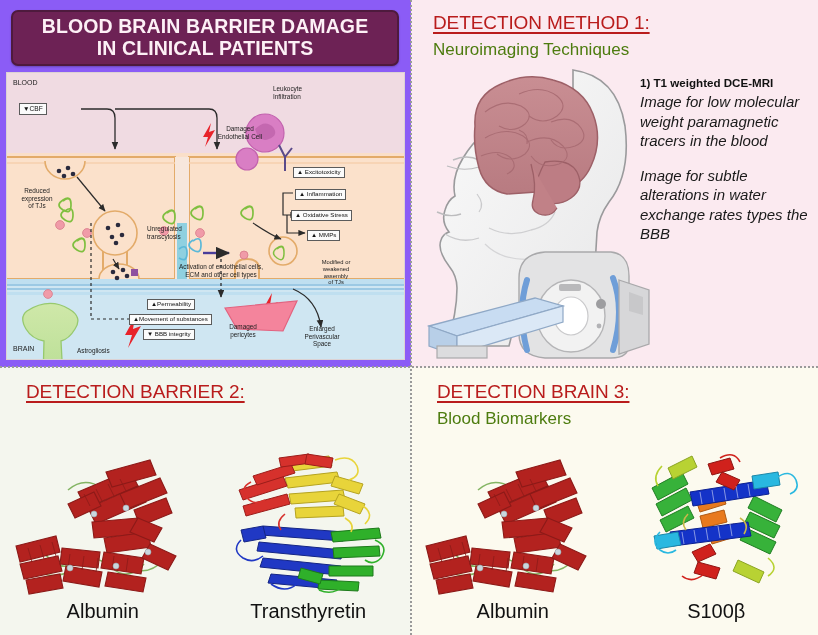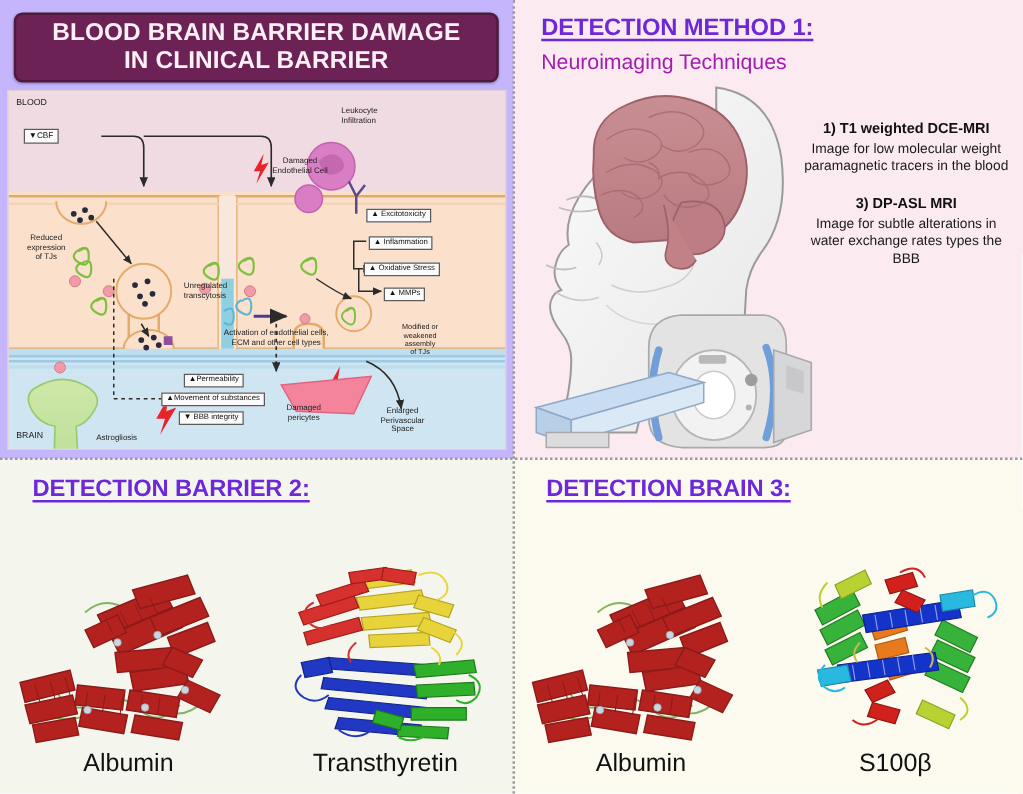--- a/index.html
+++ b/index.html
@@ -25,21 +25,21 @@
   .divider-v {
     top: 0; bottom: 0; left: 410px; width: 0;
     border-left: 2px dotted #9a9a9a;
   }
   .divider-h {
     left: 0; right: 0; top: 366px; height: 0;
     border-top: 2px dotted #9a9a9a;
   }
 
   
-  #panel-bbb { background: #c4b5fd; }
+  #panel-bbb { background: #8b5cf6; }
   .title-banner {
     position: absolute; left: 11px; top: 10px;
     width: 388px; height: 56px;
     background: #6d2255;
     border: 2px solid #4e1a3d;
     border-radius: 7px;
     display: flex; align-items: center; justify-content: center;
     text-align: center;
     box-shadow: 0 1px 2px rgba(0,0,0,.25);
   }
@@ -71,33 +71,33 @@
   .bm-box {
     position:absolute; left:272px; top:90px; width:110px; height:82px;
     background:#f7e4f0; border:1px solid #e8cde0;
   }
   svg.diagram-svg { position:absolute; left:0; top:0; width:399px; height:288px; }
 
   
   #panel-neuro { background: #fbeaf0; }
   .head-block { position: absolute; }
   .h-main {
-    font-size: 19px; font-weight: bold; color: #6d28d9;
+    font-size: 19px; font-weight: normal; color: #b91c1c;
     text-decoration: underline; text-underline-offset: 2.5px;
     text-decoration-thickness: 2.2px;
     letter-spacing: -.1px;
   }
-  .h-sub { font-size: 17px; color: #a21caf; margin-top: 6px; }
-  .num-list { position: absolute; right: 8px; top: 96px; width: 170px; text-align: center; }
+  .h-sub { font-size: 17px; color: #4d7c0f; margin-top: 6px; }
+  .num-list { position: absolute; right: 8px; top: 76px; width: 170px; }
   .num-item { margin-bottom: 15px; }
   .num-item .ni-t {
     font-size: 11.6px; font-weight: bold; color: #111; line-height: 1.22;
   }
   .num-item .ni-d {
-    font-size: 11px; color: #1a1a1a; line-height: 1.30; margin-top: 2px;
+    font-size: 15px; color: #1a1a1a; line-height: 1.30; margin-top: 2px; font-style: italic;
   }
   svg.mri-svg { position:absolute; left:12px; top:64px; width:240px; height:296px; }
 
   
   #panel-csf   { background: #f4f6ee; }
   #panel-blood { background: #fcfaef; }
   .bio-head { position: absolute; left: 26px; top: 14px; }
   .bio-grid {
     position: absolute; left: 0; right: 0; top: 74px; bottom: 4px;
     display: grid; grid-template-columns: 1fr 1fr;
@@ -109,21 +109,21 @@
 </head>
 <body>
 
 <div id="figure">
 
   <div class="panel" id="panel-bbb">
 
     <div class="title-banner">
       <div class="t">
         <span>BLOOD BRAIN BARRIER DAMAGE</span><br>
-        <span>IN CLINICAL BARRIER</span>
+        <span>IN CLINICAL PATIENTS</span>
       </div>
     </div>
 
     <div class="diagram">
       <div class="region-blood"></div>
       <div class="region-endo"></div>
       <div class="region-brain"></div>
       <div class="bm-box"></div>
 
       <svg class="diagram-svg" viewBox="0 0 399 288">
@@ -358,21 +358,20 @@
         <rect x="14" y="282" width="50" height="12" fill="#dcdcde" stroke="#a9a9ab" stroke-width="1.2"></rect>
       </g>
     </svg>
 
     <div class="num-list">
       <div class="num-item">
         <div class="ni-t">1) T1 weighted DCE-MRI</div>
         <div class="ni-d">Image for low molecular weight paramagnetic tracers in the blood</div>
       </div>
       <div class="num-item">
-        <div class="ni-t">3) DP-ASL MRI</div>
         <div class="ni-d">Image for subtle alterations in water exchange rates types the BBB</div>
       </div>
     </div>
   </div>
 
   <div class="panel" id="panel-csf">
     <div class="bio-head">
       <div class="h-main">DETECTION BARRIER 2:</div>
     </div>
 
@@ -480,20 +479,21 @@
           </g>
         </svg>
         <div class="bio-name">Transthyretin</div>
       </div>
     </div>
   </div>
 
   <div class="panel" id="panel-blood">
     <div class="bio-head">
       <div class="h-main">DETECTION BRAIN 3:</div>
+      <div class="h-sub">Blood Biomarkers</div>
     </div>
 
     <div class="bio-grid">
       <div class="bio-cell">
         <svg width="190" height="150" viewBox="0 0 190 150">
           <g fill="none" stroke="#6fa84a" stroke-width="1.5" opacity=".85">
             <path d="M36,104 q14,22 34,10 q16,-10 34,6 q16,14 32,-4"></path>
             <path d="M60,42 q16,-14 34,-2 q18,12 34,-2"></path>
             <path d="M24,120 q20,14 40,2"></path>
             <path d="M120,118 q18,12 36,-6"></path>

